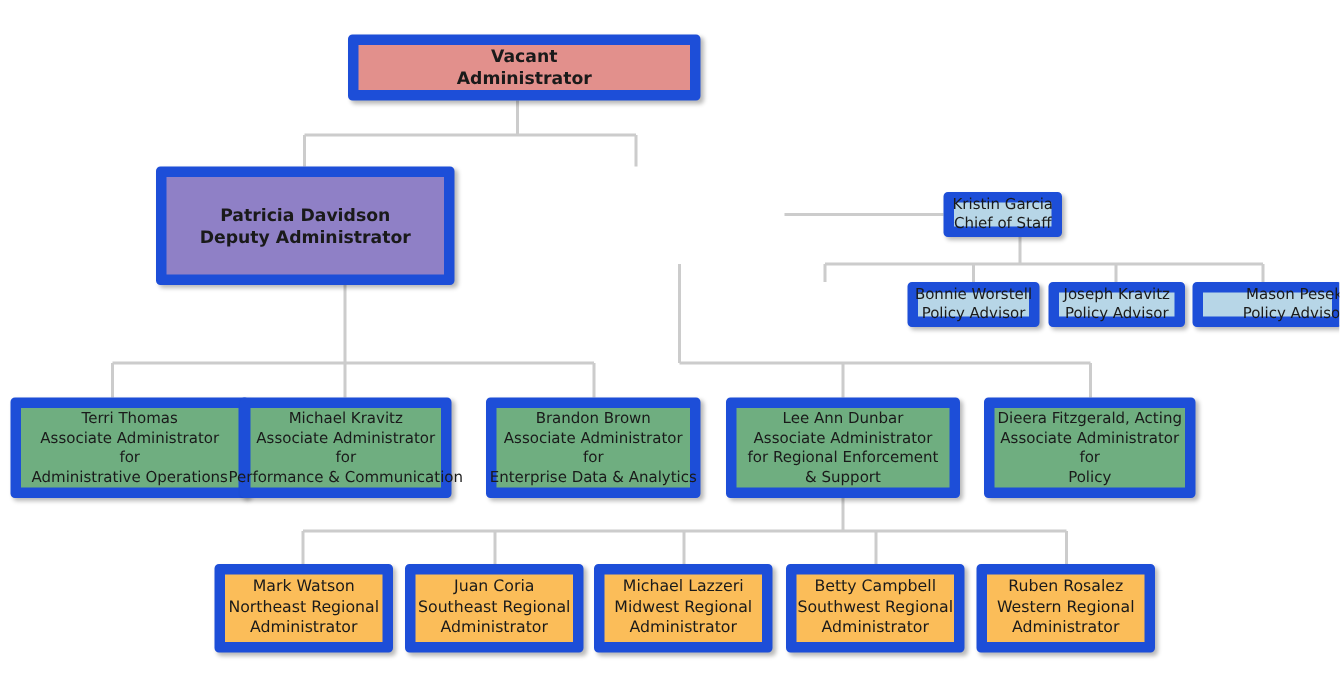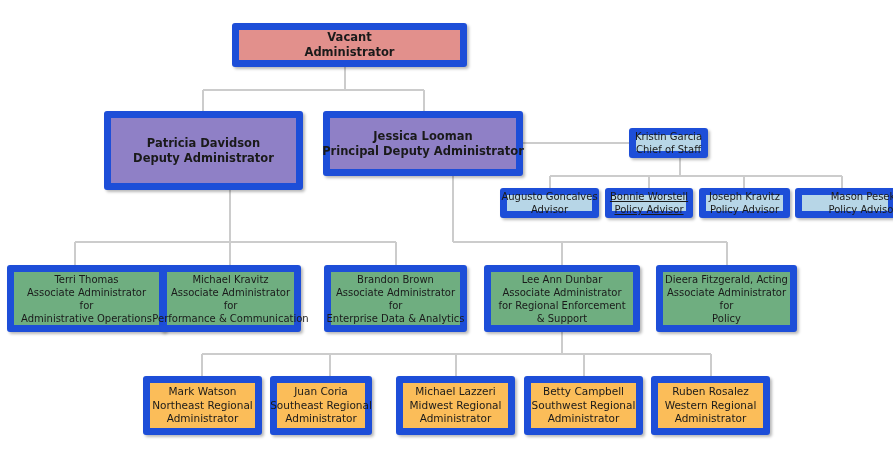--- a/index.html
+++ b/index.html
@@ -48,30 +48,26 @@
              M453 176 V242 M453 242 H727 M562 242 V265 M727 242 V265
              M562 332 V354 M202 354 H711 M202 354 V376 M330 354 V376 M456 354 V376 M584 354 V376 M711 354 V376" stroke="#CCCCCC" stroke-width="2" fill="none"></path>
   </svg>
 
   <div class="node lvl-top" style="left: 232px; top: 23px; width: 235px; height: 44px; background-color: rgb(226, 144, 140);">Vacant
 Administrator</div>
 
   <div class="node lvl-top" style="left: 104px; top: 111px; width: 199px; height: 79px; background-color: rgb(143, 128, 198);">Patricia Davidson
 Deputy Administrator</div>
 
-  <div class="node lvl-top" style="left: 323px; top: 111px; width: 200px; height: 65px; background-color: rgb(143, 128, 198);">Jessica Looman
-Principal Deputy Administrator</div>
 
   <div class="node lvl-staff" style="left: 629px; top: 128px; width: 79px; height: 30px; background-color: rgb(183, 214, 231);">Kristin Garcia
 Chief of Staff</div>
 
-  <div class="node lvl-staff" style="left: 500px; top: 188px; width: 99px; height: 30px; background-color: rgb(183, 214, 231);">Augusto Goncalves
-Advisor</div>
 
-  <div class="node lvl-staff" style="left: 605px; top: 188px; width: 88px; height: 30px; background-color: rgb(183, 214, 231); text-decoration: underline;">Bonnie Worstell
+  <div class="node lvl-staff" style="left: 605px; top: 188px; width: 88px; height: 30px; background-color: rgb(183, 214, 231);">Bonnie Worstell
 Policy Advisor</div>
 
   <div class="node lvl-staff" style="left: 699px; top: 188px; width: 91px; height: 30px; background-color: rgb(183, 214, 231);">Joseph Kravitz
 Policy Advisor</div>
 
   <div class="node lvl-staff" style="left: 795px; top: 188px; width: 100px; height: 30px; background-color: rgb(183, 214, 231); padding-left: 36px;">Mason Pesek
 Policy Advisor</div>
 
   <div class="node lvl-green" style="left: 7px; top: 265px; width: 159px; height: 67px; background-color: rgb(111, 174, 128);">Terri Thomas
 Associate Administrator
@@ -95,21 +91,21 @@
 
   <div class="node lvl-green" style="left: 656px; top: 265px; width: 141px; height: 67px; background-color: rgb(111, 174, 128);">Dieera Fitzgerald, Acting
 Associate Administrator
 for
 Policy</div>
 
   <div class="node lvl-orange" style="left: 143px; top: 376px; width: 119px; height: 59px; background-color: rgb(251, 189, 89);">Mark Watson
 Northeast Regional
 Administrator</div>
 
-  <div class="node lvl-orange" style="left: 270px; top: 376px; width: 102px; height: 59px; background-color: rgb(251, 189, 89);">Juan Coria
+  <div class="node lvl-orange" style="left: 270px; top: 376px; width: 119px; height: 59px; background-color: rgb(251, 189, 89);">Juan Coria
 Southeast Regional
 Administrator</div>
 
   <div class="node lvl-orange" style="left: 396px; top: 376px; width: 119px; height: 59px; background-color: rgb(251, 189, 89);">Michael Lazzeri
 Midwest Regional
 Administrator</div>
 
   <div class="node lvl-orange" style="left: 524px; top: 376px; width: 119px; height: 59px; background-color: rgb(251, 189, 89);">Betty Campbell
 Southwest Regional
 Administrator</div>

